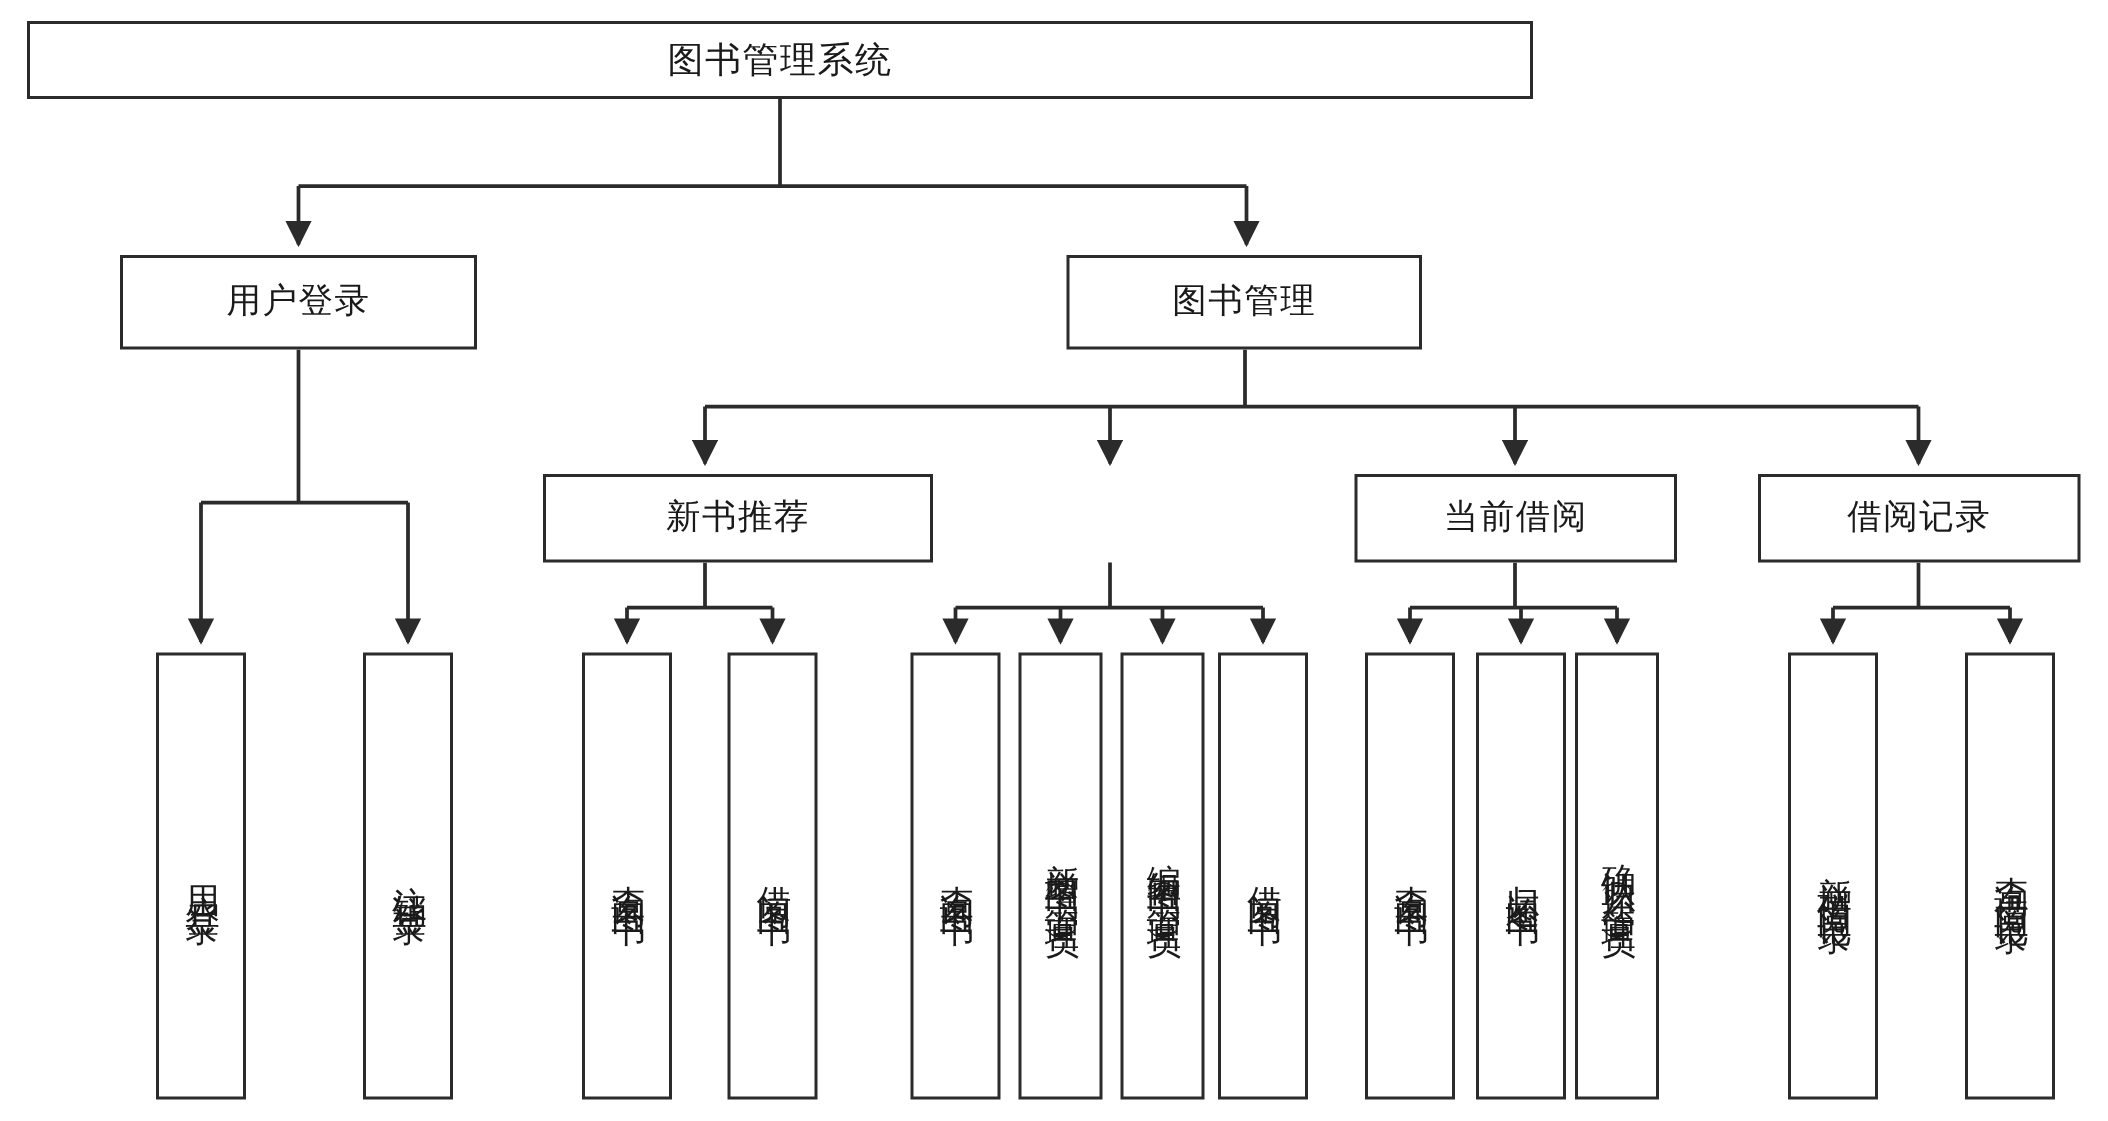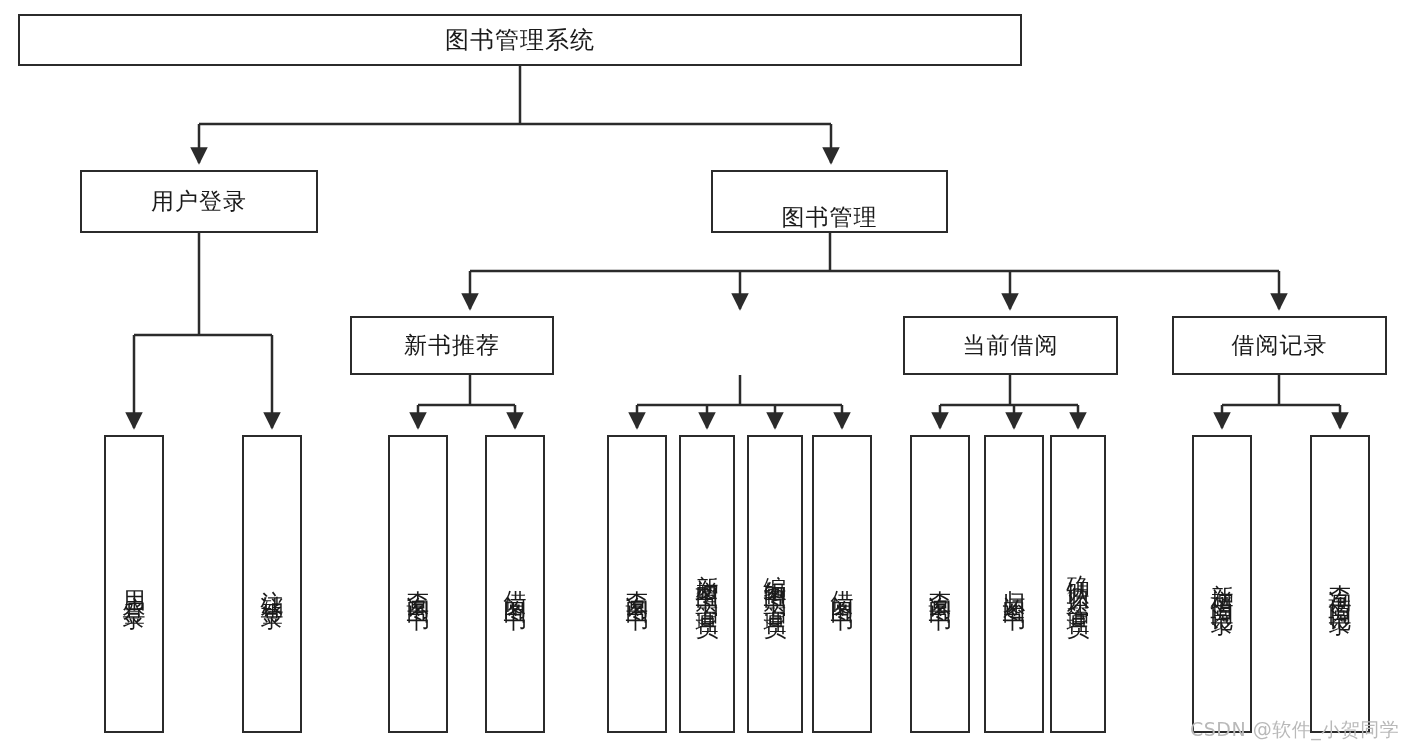--- a/index.html
+++ b/index.html
@@ -129,25 +129,25 @@
     </g>
   </svg>
 
   <div class="node horiz root" style="left:18px; top:14px; width:1004px; height:52px;">
     <span class="label">图书管理系统</span>
   </div>
 
   <div class="node horiz" style="left:80px; top:170px; width:238px; height:63px;">
     <span class="label">用户登录</span>
   </div>
-  <div class="node horiz" style="left:711px; top:170px; width:237px; height:63px;align-items:flex-end;">
+  <div class="node horiz" style="left:711px; top:170px; width:237px; height:63px;">
     <span class="label">图书管理</span>
   </div>
 
-  <div class="node horiz" style="left:350px; top:316px; width:204px; height:59px;">
+  <div class="node horiz" style="left:362px; top:316px; width:260px; height:59px;">
     <span class="label">新书推荐</span>
   </div>
   <div class="node horiz" style="left:1172px; top:316px; width:215px; height:59px;">
     <span class="label">借阅记录</span>
   </div>
   <div class="node horiz" style="left:903px; top:316px; width:215px; height:59px;">
     <span class="label">当前借阅</span>
   </div>
 
   <div class="node vert" style="left:104px; top:435px; width:60px; height:298px;">
@@ -187,15 +187,14 @@
     <span class="label">确认归还（管理员）</span>
   </div>
 
   <div class="node vert" style="left:1192px; top:435px; width:60px; height:298px;">
     <span class="label">新增借阅记录</span>
   </div>
   <div class="node vert" style="left:1310px; top:435px; width:60px; height:298px;">
     <span class="label">查询借阅记录</span>
   </div>
 
-  <div class="watermark" style="left:1190px; top:717px;">CSDN @软件_小贺同学</div>
 
 </div>
 
 </body></html>

